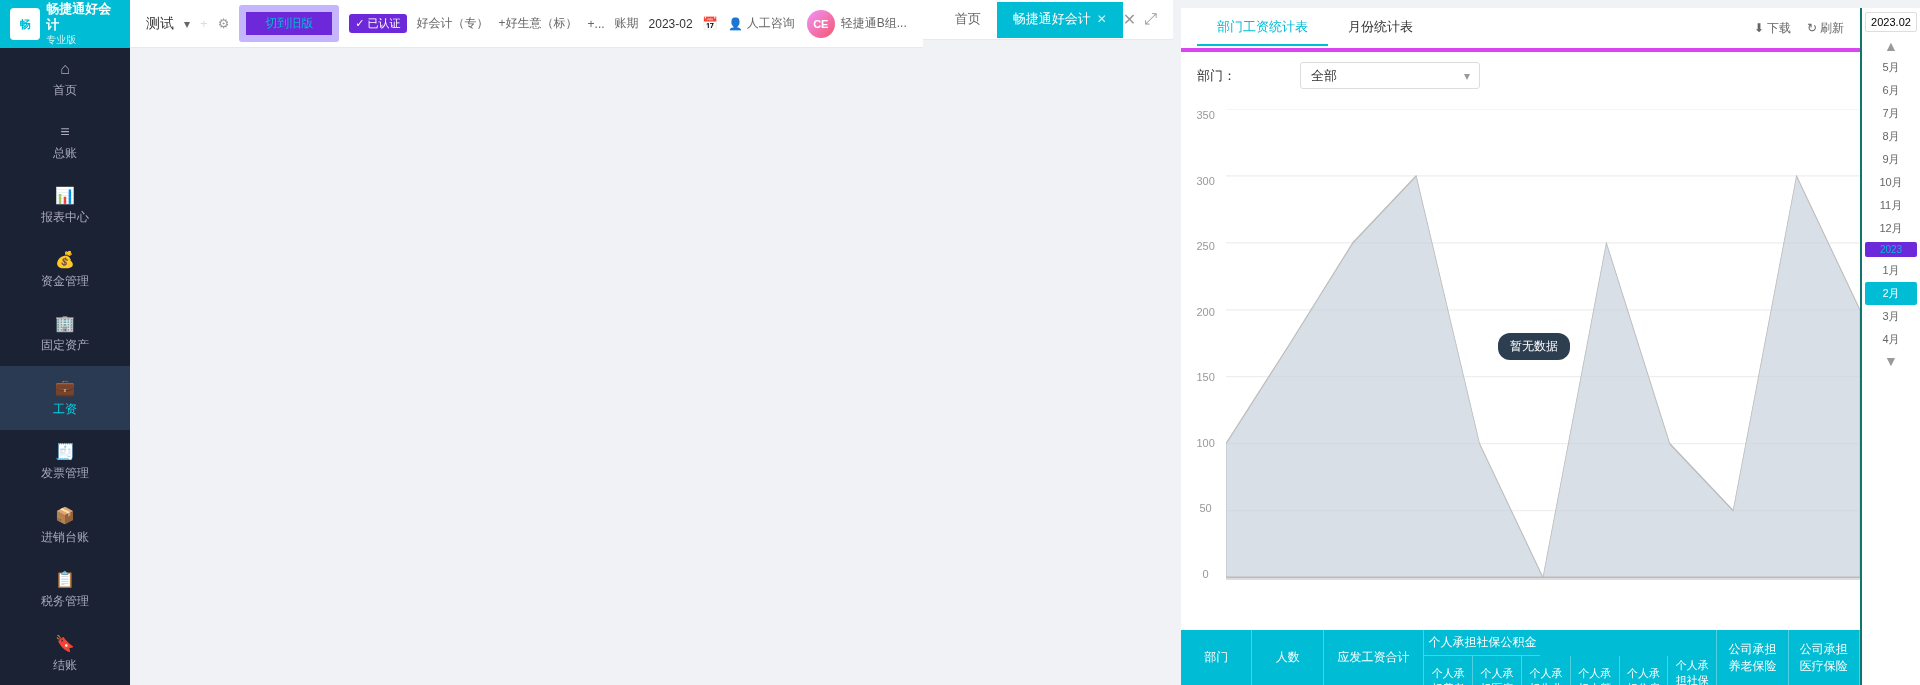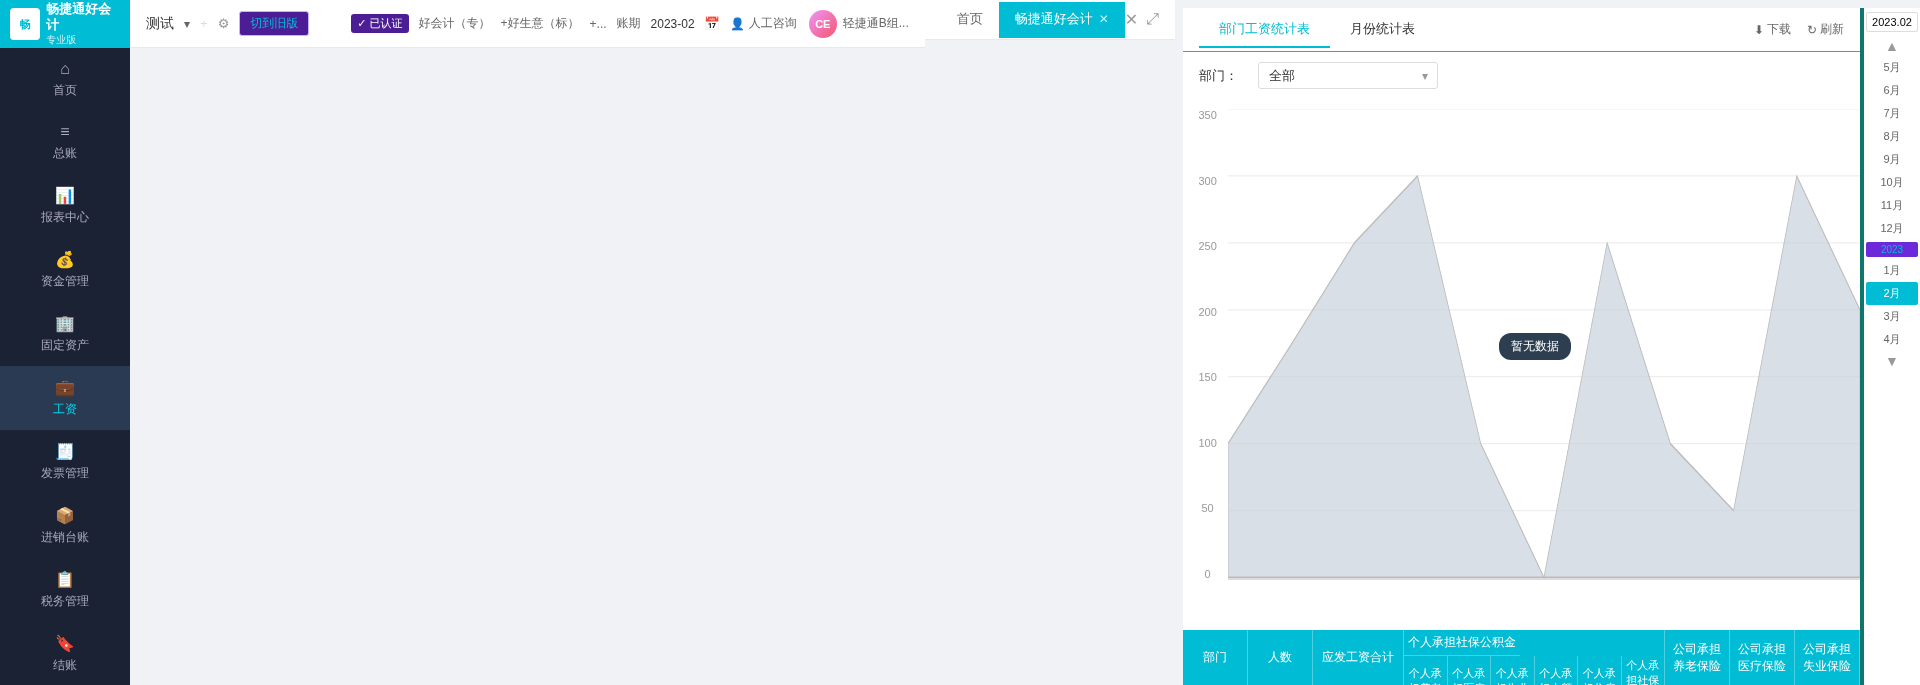--- a/index.html
+++ b/index.html
@@ -58,25 +58,25 @@
       align-items: center;
       padding: 0 16px;
       gap: 10px;
       border-bottom: 1px solid #e8e8e8;
       flex-shrink: 0;
     }
     .topbar-title { font-size: 14px; color: #333; font-weight: 500; }
     .topbar-dropdown { font-size: 12px; color: #666; cursor: pointer; }
     .topbar-sep { color: #ddd; }
     .topbar-btn-old {
-      border: 1px solid #c4b5fd; color: #00bcd4; background: #4c1d95;
-      padding: 3px 10px; border-radius: 3px; font-size: 12px; cursor: pointer;
+      border: 7px solid #c4b5fd; color: #00bcd4; background: #6d28d9;
+      padding: 3px 19px; border-radius: 3px; font-size: 12px; cursor: pointer;
     }
     .topbar-badge {
-      background: #4c1d95; color: white; padding: 2px 6px; border-radius: 3px; font-size: 11px; margin-left: 32px;
+      background: #6d28d9; color: white; padding: 2px 6px; border-radius: 3px; font-size: 11px;
     }
     .topbar-info { font-size: 12px; color: #666; }
     .topbar-right { margin-left: auto; display: flex; align-items: center; gap: 12px; }
     .topbar-right-btn { font-size: 12px; color: #666; cursor: pointer; display: flex; align-items: center; gap: 3px; }
     .avatar {
       width: 28px; height: 28px; border-radius: 50%; background: linear-gradient(135deg, #f093fb, #f5576c);
       display: flex; align-items: center; justify-content: center; color: white; font-size: 11px; font-weight: bold;
     }
 
     
@@ -114,21 +114,21 @@
       flex-direction: column;
       overflow: hidden;
       margin: 8px 0 0 8px;
     }
 
     
     .sub-tabs {
       display: flex;
       align-items: center;
       padding: 1px 16px;
-      border-bottom: 1px solid #d946ef;
+      border-bottom: 4px solid #d946ef;
       height: 44px;
       flex-shrink: 0;
       justify-content: space-between;
     }
     .sub-tabs-left { display: flex; gap: 0; }
     .sub-tab {
       padding: 8px 20px; font-size: 13px; color: #333; cursor: pointer;
       border-bottom: 2px solid transparent; position: relative;
     }
     .sub-tab.active { color: #00bcd4; border-bottom-color: #00bcd4; font-weight: 500; }
@@ -138,21 +138,21 @@
     
     .filter-row {
       display: flex; align-items: center; padding: 10px 16px; gap: 20px; flex-shrink: 0;
     }
     .filter-label { font-size: 13px; color: #333; }
     .filter-select {
       border: 1px solid #ddd; border-radius: 3px; padding: 5px 30px 5px 10px;
       font-size: 13px; color: #333; background: white; appearance: none; cursor: pointer;
       min-width: 180px; position: relative;
     }
-    .filter-select-wrap { position: relative; display: inline-block; }
+    .filter-select-wrap { position: relative; display: inline-block; margin-left: 44px; }
     .filter-select-wrap::after {
       content: '▾'; position: absolute; right: 10px; top: 50%; transform: translateY(-50%);
       color: #999; pointer-events: none; font-size: 12px;
     }
 
     
     .chart-area {
       flex: 1; position: relative; padding: 10px 0 0 0; overflow: hidden;
     }
 
@@ -162,21 +162,21 @@
       background: #2c3e50; color: white; padding: 5px 12px;
       border-radius: 12px; font-size: 12px; pointer-events: none;
       left: 50%; top: 45%; transform: translateX(-50%);
     }
     .y-label { font-size: 11px; color: #999; text-align: center; }
 
     
     .right-panel {
       width: 60px;
       background: white;
-      border-left: 4px solid #0f766e;
+      border-left: 2px solid #0f766e;
       display: flex;
       flex-direction: column;
       align-items: center;
       padding: 4px 16px;
       flex-shrink: 0;
       font-size: 11px;
       overflow-y: auto;
       margin-top: 8px;
     }
     .right-year-input {
@@ -408,23 +408,20 @@
               <div class="th-sub">个人承担住房公积金</div>
               <div class="th-sub">个人承担社保公积金合计</div>
             </div>
         </div>
         <div class="th">
           <span>公司承担养老保险</span>
         </div>
         <div class="th">
           <span>公司承担医疗保险</span>
         </div>
-        <div class="th">
-          <span>公司承担失业保险</span>
-        </div>
       </div>
     </div>
 
     <div class="right-panel">
       <input class="right-year-input" value="2023.02" style="">
       <span class="right-arrow">▲</span>
       <div id="right-months">
           <div class="right-month">5月</div>
           <div class="right-month">6月</div>
           <div class="right-month">7月</div>

